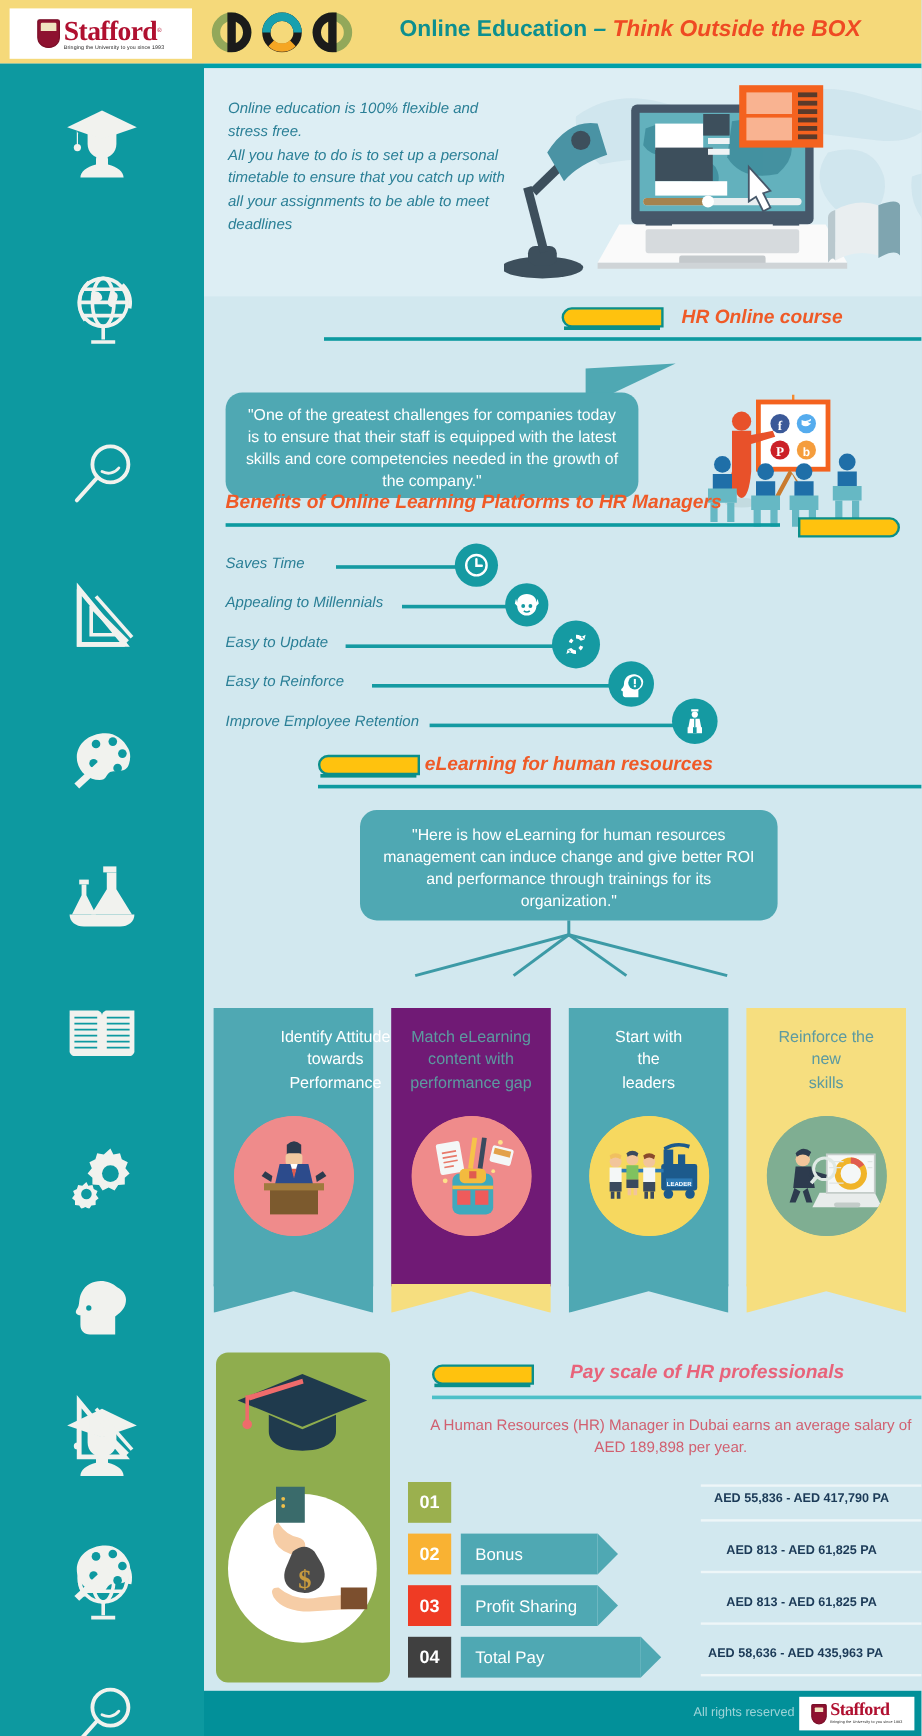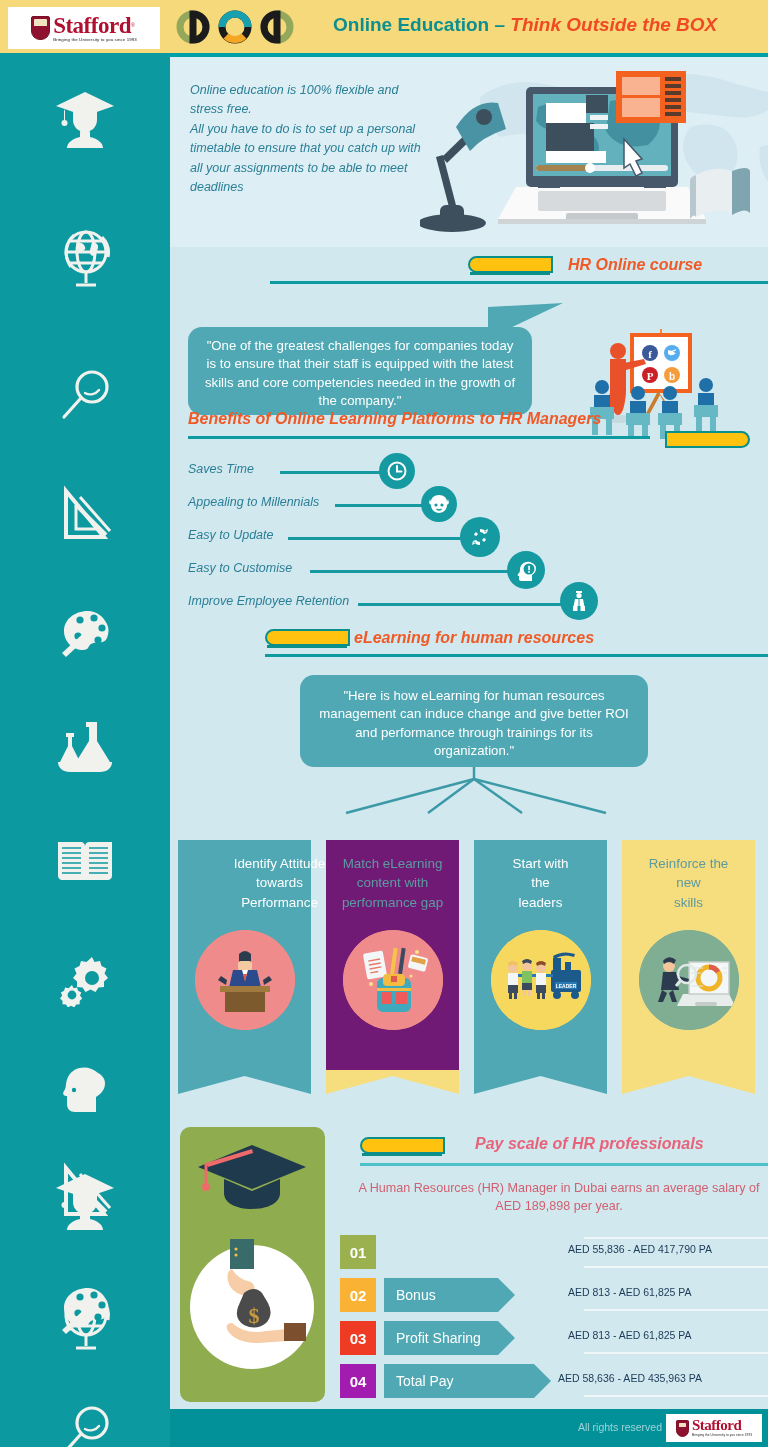--- a/index.html
+++ b/index.html
@@ -92,21 +92,21 @@
   .card .notch { position:absolute; left:0; bottom:-22px; width:133px; height:24px; }
   .card .title { position:absolute; left:0; top:14px; width:133px; text-align:center; font-size:13.4px; line-height:1.45; }
   .card .circle { position:absolute; left:17px; top:90px; width:100px; height:100px; border-radius:50%; overflow:hidden; }
 
   
   .paybox { position:absolute; left:10px; top:0; width:145px; height:275px; background:#8fad4e; border-radius:10px; }
   .payrow { position:absolute; height:34px; }
   .paynum { position:absolute; left:0; top:0; width:36px; height:34px; color:#fff; font-size:15px; font-weight:bold; display:flex; align-items:center; justify-content:center; }
   .payarrow { position:absolute; top:0; height:34px; background:#4fa8b3; color:#fff; font-size:14px; display:flex; align-items:center; padding-left:12px; }
   .payarrow:after { content:""; position:absolute; right:-17px; top:0; border-top:17px solid transparent; border-bottom:17px solid transparent; border-left:17px solid #4fa8b3; }
-  .payval { position:absolute; top:8px; font-size:10.5px; font-weight:normal; color:#1b3a57; white-space:nowrap; text-align:left; }
+  .payval { position:absolute; top:8px; font-size:10.5px; font-weight:bold; color:#1b3a57; white-space:nowrap; text-align:center; }
   .payline { position:absolute; height:2px; background:#eef6f8; }
 
   .pay-note { position:absolute; text-align:center; font-size:12.6px; color:#d16070; line-height:1.45; width:100%; }
   .pay-sec-title { font-size:16px; font-weight:bold; font-style:italic; color:#e8637a; }
 
   
   .footer { position:absolute; left:170px; bottom:0; width:598px; height:38px; background:#029099; }
   .footer-txt { position:absolute; right:106px; top:12px; font-size:10.5px; color:#9ed4d8; }
   .footer-logo { position:absolute; right:6px; top:5px; width:96px; height:28px; background:#fff; display:flex; align-items:center; justify-content:center; }
   .footer-logo .logo-name { font-size:15px; }
@@ -473,21 +473,21 @@
         <svg width="24" height="24" viewBox="0 0 24 24" fill="#fff">
           <path d="M12 4 a8 8 0 0 1 7 4 l-3 1 a5 5 0 0 0-4-2 z M19 8 l1-4 l-4 2z"></path>
           <path d="M12 20 a8 8 0 0 1-7-4 l3-1 a5 5 0 0 0 4 2z M5 16 l-1 4 l4-2z"></path>
           <path d="M6 10 a6 6 0 0 1 2-3 l2 2 a4 4 0 0 0-1.5 2z"></path>
           <path d="M18 14 a6 6 0 0 1-2 3 l-2-2 a4 4 0 0 0 1.5-2z"></path>
         </svg>
       </div>
     </div>
 
     <div class="benefit-row" style="left:18px;top:99px;">
-      <div class="benefit-label">Easy to Customise</div>
+      <div class="benefit-label">Easy to Reinforce</div>
       <div class="benefit-line" style="left:122px;width:215px;"></div>
       <div class="benefit-circle" style="left:319px;top:0;width:38px;height:38px;">
         <svg width="24" height="24" viewBox="0 0 24 24" fill="#fff">
           <path d="M16 4 c-5-1-10 2-10 8 c0 2-1 3-2 4 c-1 1 0 2 1 2 v3 c0 1 1 2 2 2 h11 v-6 c3-2 4-4 4-7 c0-3-3-5-6-6z"></path>
           <circle cx="15" cy="11" r="5.5" fill="#159aa2"></circle>
           <rect x="14.2" y="7.8" width="1.7" height="4.4" fill="#fff"></rect>
           <rect x="14.2" y="13" width="1.7" height="1.7" fill="#fff"></rect>
         </svg>
       </div>
     </div>
@@ -718,21 +718,21 @@
     </div>
 
     <div class="payrow" style="left:170px;top:194px;width:428px;">
       <div class="paynum" style="background:#ef3b24;">03</div>
       <div class="payarrow" style="left:44px;width:114px;">Profit Sharing</div>
       <div class="payval" style="right:0;width:200px;">AED 813 - AED 61,825 PA</div>
       <div class="payline" style="left:244px;top:31px;width:184px;"></div>
     </div>
 
     <div class="payrow" style="left:170px;top:237px;width:428px;">
-      <div class="paynum" style="background:#a21caf;">04</div>
+      <div class="paynum" style="background:#404040;">04</div>
       <div class="payarrow" style="left:44px;width:150px;">Total Pay</div>
       <div class="payval" style="right:0;width:210px;">AED 58,636 - AED 435,963 PA</div>
       <div class="payline" style="left:244px;top:31px;width:184px;"></div>
     </div>
   </div>
 </div>
 
 <div class="footer">
   <div class="footer-txt">All rights reserved</div>
   <div class="footer-logo">

